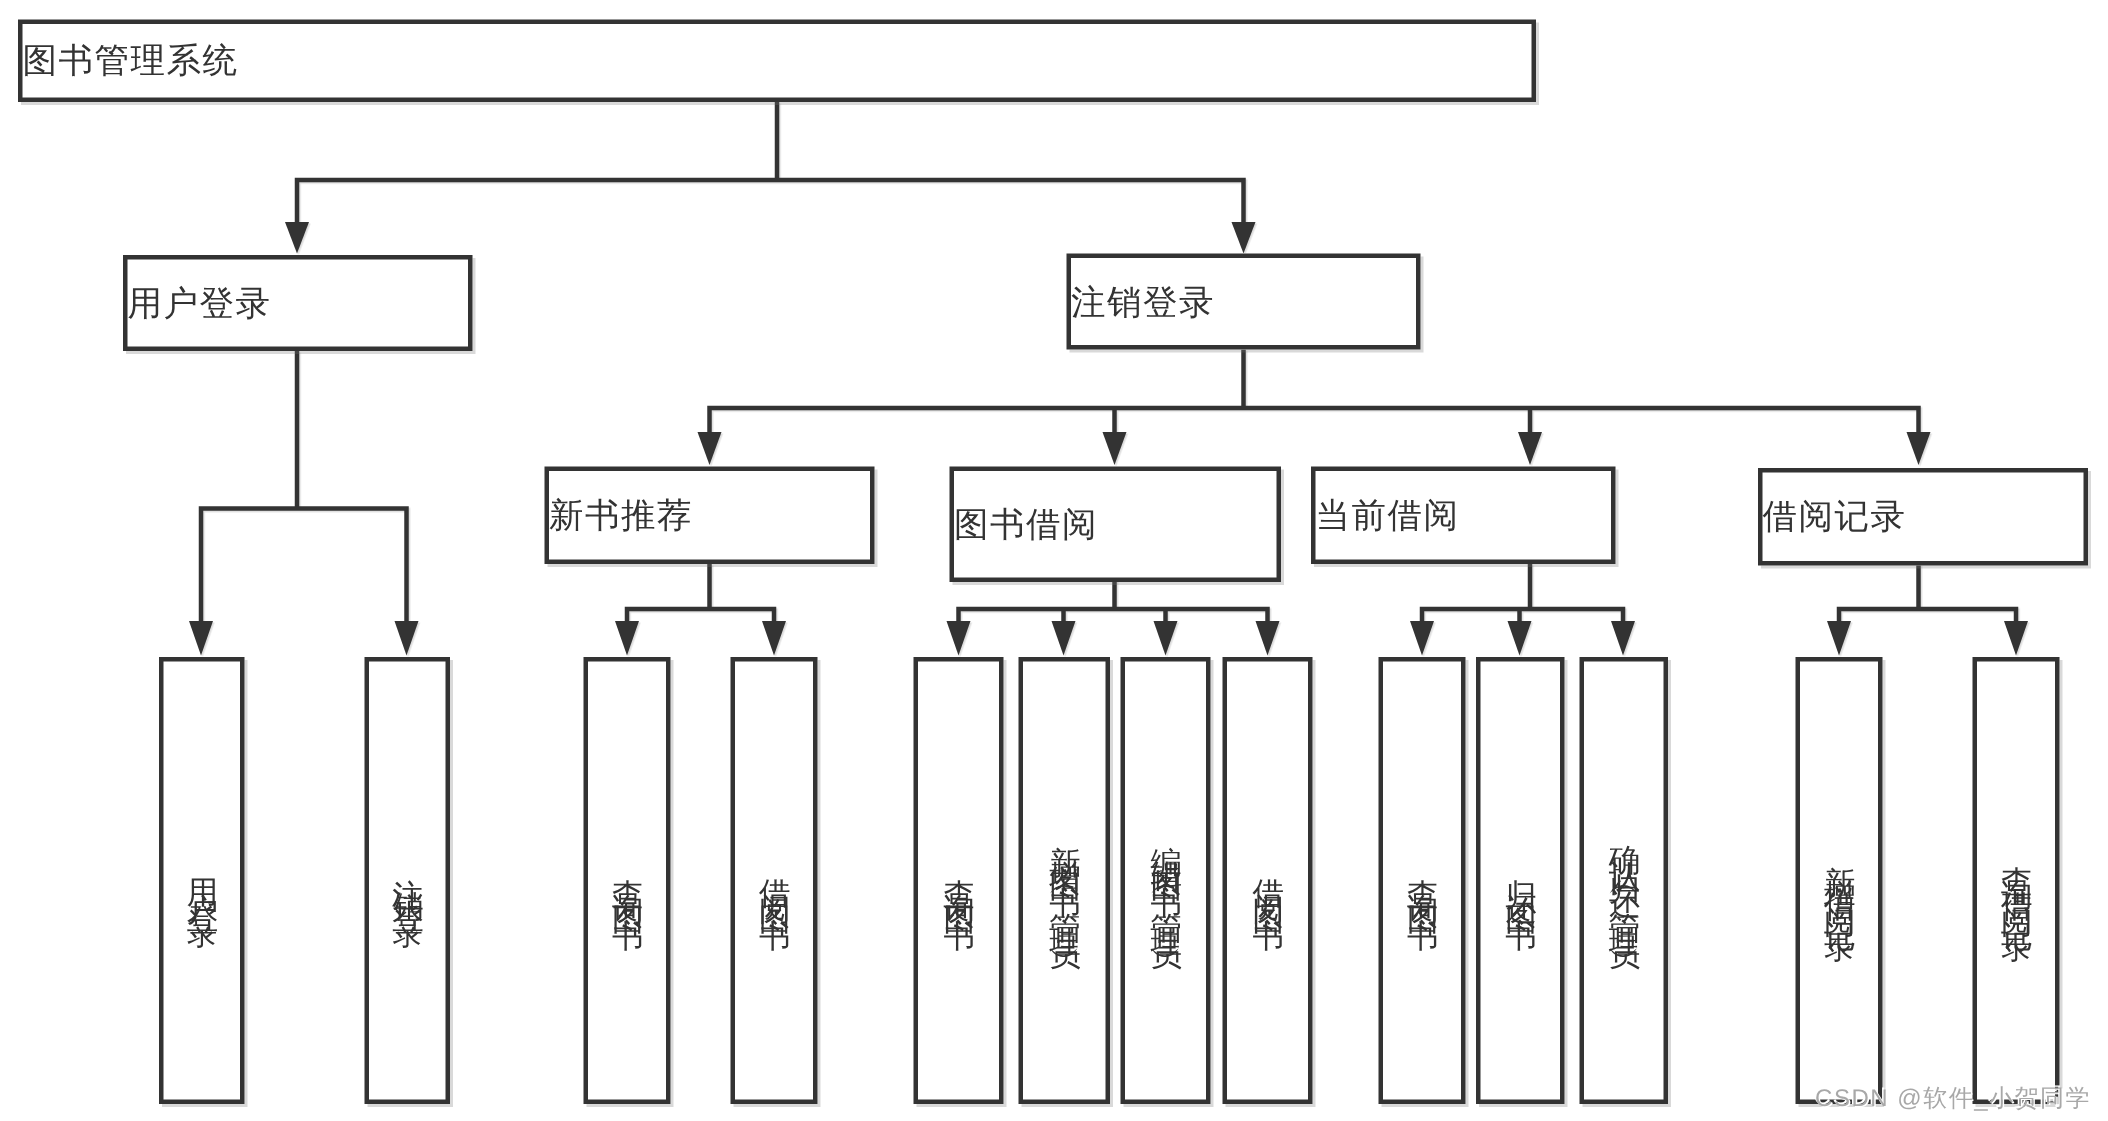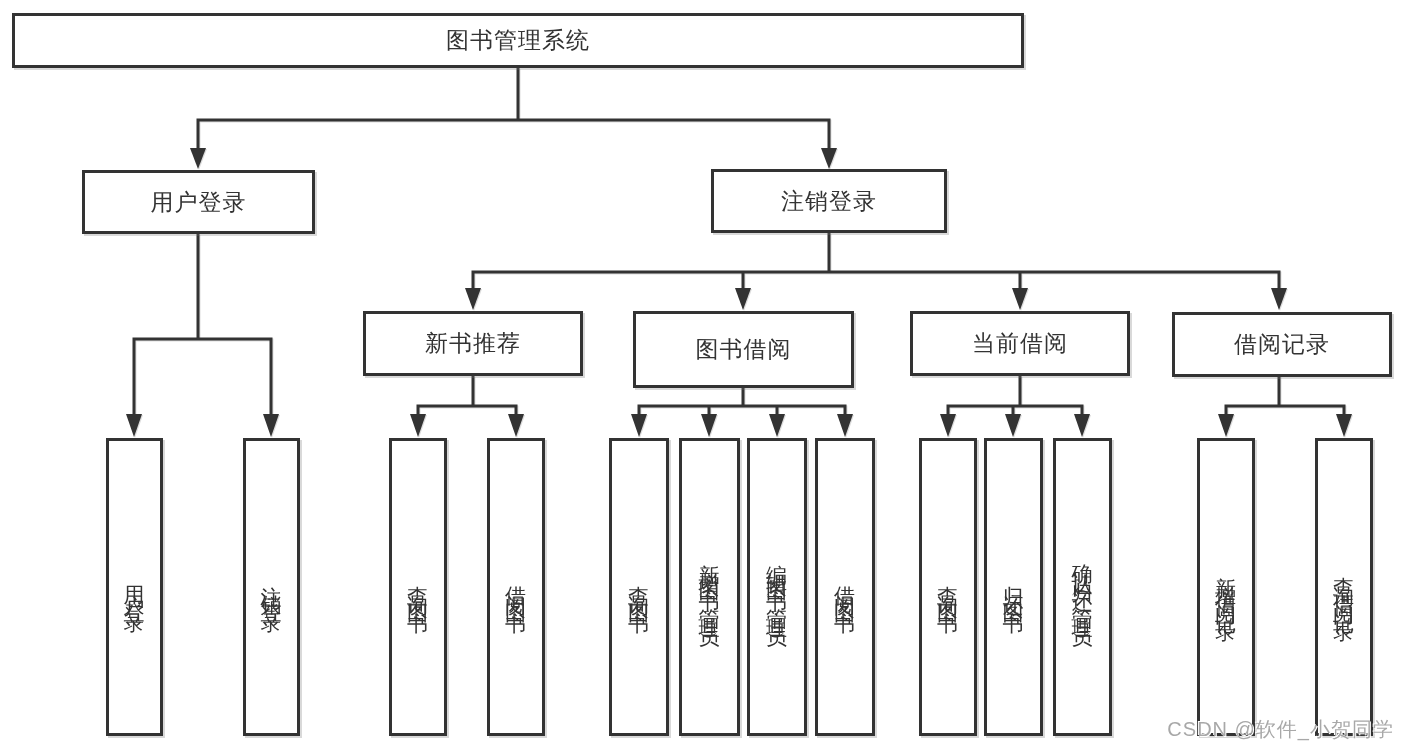--- a/index.html
+++ b/index.html
@@ -22,21 +22,21 @@
     top: 0;
     filter: drop-shadow(1.5px 1.5px 0 rgba(120,120,120,0.25));
   }
   .hbox {
     position: absolute;
     box-sizing: border-box;
     background: #ffffff;
     border: 3px solid #333333;
     display: flex;
     align-items: center;
-    justify-content: center;
+    justify-content: flex-start;
     font-size: 23px;
     letter-spacing: 1px;
     color: #333333;
     box-shadow: 2px 2px 0 rgba(120,120,120,0.28);
     z-index: 2;
   }
   .leaf {
     position: absolute;
     box-sizing: border-box;
     top: 438px;
@@ -55,21 +55,21 @@
     font-size: 21px;
     letter-spacing: 9px;
     line-height: 1;
     color: #333333;
     white-space: nowrap;
   }
   .watermark {
     position: absolute;
     right: 11px;
     bottom: 4px;
-    font-size: 20px;
+    font-size: 16px;
     color: #a8a8a8;
     text-shadow: 1px 1px 0 #ffffff, -1px -1px 0 #ffffff;
     z-index: 3;
     letter-spacing: 1px;
   }
 </style>
 </head>
 <body>
 
 <div class="stage">
@@ -115,21 +115,21 @@
   <div class="hbox" style="left:711px; top:169px; width:236px; height:64px;">
     <span>注销登录</span>
   </div>
 
   <div class="hbox" style="left:363px; top:311px; width:220px; height:65px;">
     <span>新书推荐</span>
   </div>
   <div class="hbox" style="left:633px; top:311px; width:221px; height:77px;">
     <span>图书借阅</span>
   </div>
-  <div class="hbox" style="left:910px; top:311px; width:220px; height:65px;">
+  <div class="hbox" style="left:874px; top:311px; width:203px; height:65px;">
     <span>当前借阅</span>
   </div>
   <div class="hbox" style="left:1172px; top:312px; width:220px; height:65px;">
     <span>借阅记录</span>
   </div>
 
   <div class="leaf" style="left:106px; width:57px;">
     <span class="vtext">用户登录</span>
   </div>
   <div class="leaf" style="left:243px; width:57px;">

